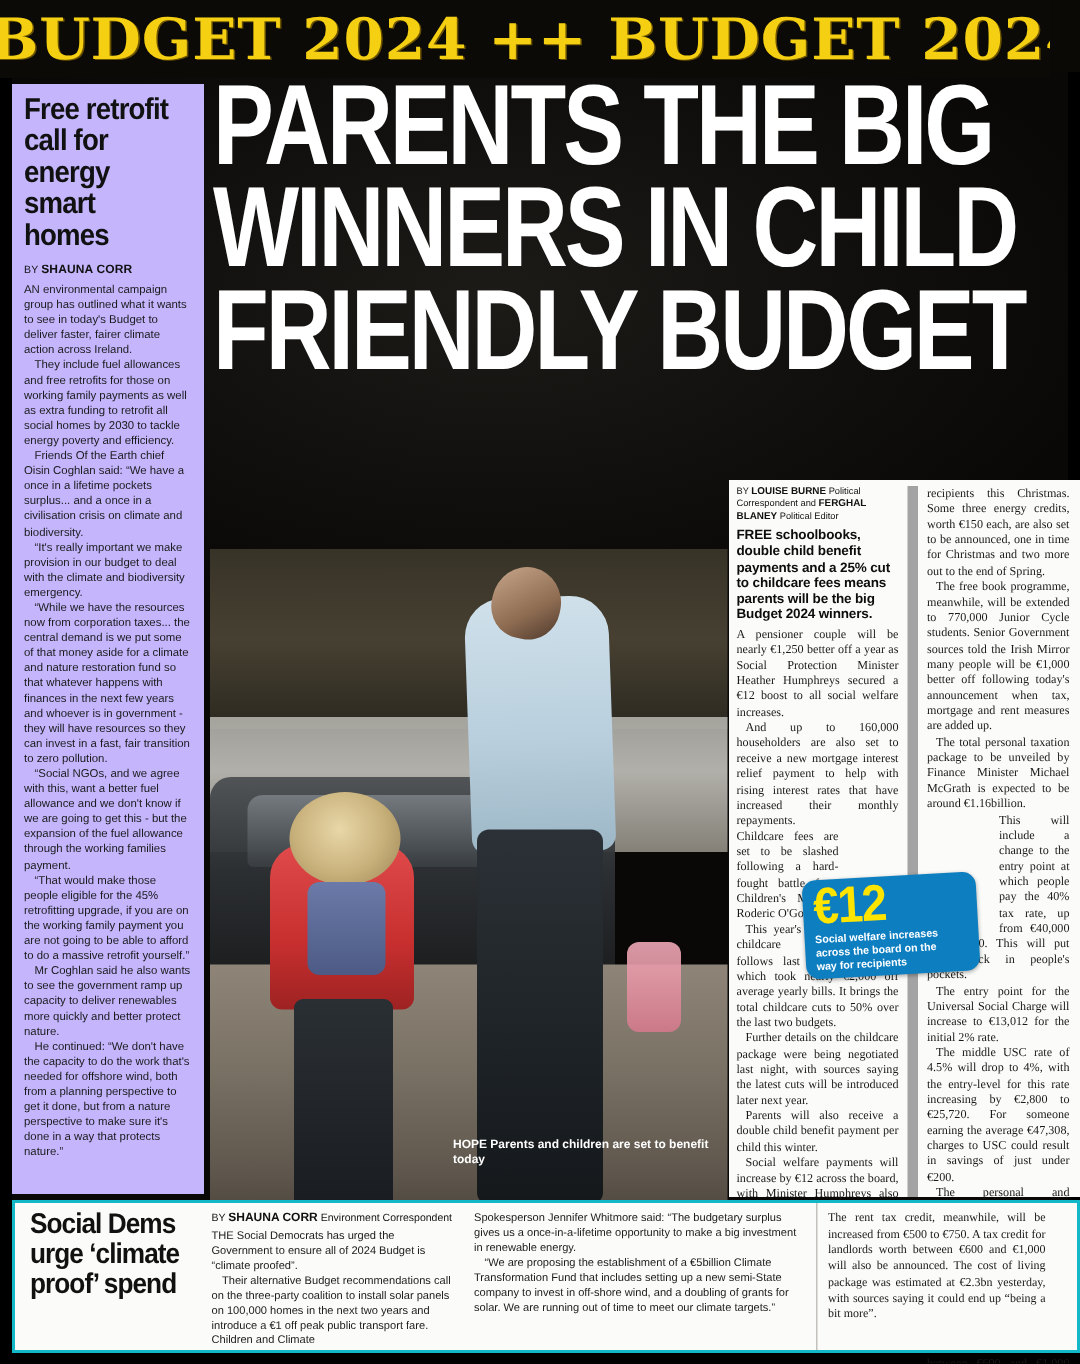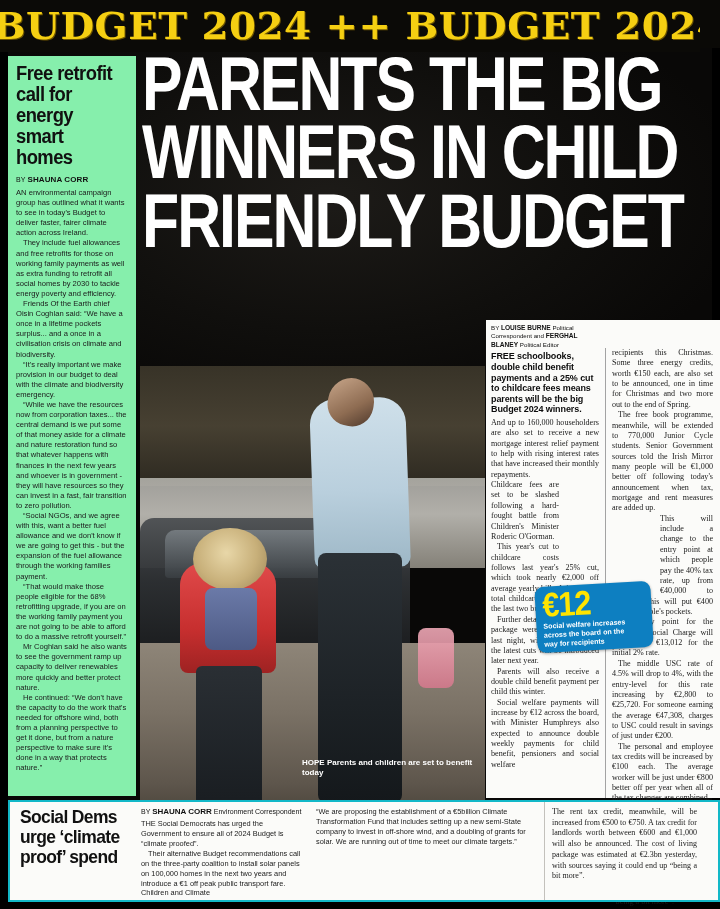--- a/index.html
+++ b/index.html
@@ -112,21 +112,21 @@
   }
   .fig-pink {
     position:absolute; left:418px; top:580px; width:36px; height:60px;
     background: linear-gradient(to bottom, #efa8b6, #d3798c);
     border-radius: 8px; opacity:0.9;
   }
 
   
   .left-col {
     position: absolute; left: 8px; top: 56px; width: 128px; height: 740px;
-    background: #86efac;
+    background: #c4b5fd;
     padding: 7px 8px 6px 8px;
   }
   .left-head {
     font-family: "Liberation Sans Narrow", "Liberation Sans", sans-serif;
     font-weight: 700;
     font-size: 20px;
     line-height: 1.05;
     color: #111;
     letter-spacing: -0.6px;
     transform: scaleX(0.92);
@@ -183,21 +183,21 @@
   .hope-cap b { font-weight: 800; }
 
   
   .right-wrap {
     position: absolute; left: 486px; top: 320px; width: 234px; height: 478px;
     background: #fbfbf9;
     padding: 4px 5px 0 5px;
     display: flex; gap: 6px;
   }
   .rcol { width: 108px; }
-  .rcol.divider { border-left: 1px solid #a3a3a3; padding-left: 6px; margin-top: 24px; }
+  .rcol.divider { border-left: 7px solid #a3a3a3; padding-left: 6px; }
   .r-byline { font-size: 6.2px; line-height: 1.28; color: #111; margin-bottom: 2px; }
   .r-byline b { font-size: 6.6px; }
   .r-standfirst {
     font-family: "Liberation Sans", sans-serif;
     font-weight: 700; font-size: 9px; line-height: 1.18; color: #0d0d0d;
     margin-bottom: 3px; letter-spacing: -0.1px;
   }
   .r-body p {
     font-family: "Liberation Serif", serif;
     font-size: 8.1px; line-height: 1.28; color: #1a1a1a;
@@ -318,47 +318,49 @@
     <div class="byline">
       <span>BY </span><b>SHAUNA CORR</b>
     </div>
     <div class="left-body">
       <p>AN environmental campaign group has outlined what it wants to see in today's Budget to deliver faster, fairer climate action across Ireland.</p>
       <p>They include fuel allowances and free retrofits for those on working family payments as well as extra funding to retrofit all social homes by 2030 to tackle energy poverty and efficiency.</p>
       <p>Friends Of the Earth chief Oisin Coghlan said: “We have a once in a lifetime pockets surplus... and a once in a civilisation crisis on climate and biodiversity.</p>
       <p>“It's really important we make provision in our budget to deal with the climate and biodiversity emergency.</p>
       <p>“While we have the resources now from corporation taxes... the central demand is we put some of that money aside for a climate and nature restoration fund so that whatever happens with finances in the next few years and whoever is in government - they will have resources so they can invest in a fast, fair transition to zero pollution.</p>
       <p>“Social NGOs, and we agree with this, want a better fuel allowance and we don't know if we are going to get this - but the expansion of the fuel allowance through the working families payment.</p>
-      <p>“That would make those people eligible for the 68% retrofitting upgrade, if you are on the working family payment you are not going to be able to afford to do a massive retrofit yourself.”</p>
+      <p>“That would make those people eligible for the 45% retrofitting upgrade, if you are on the working family payment you are not going to be able to afford to do a massive retrofit yourself.”</p>
       <p>Mr Coghlan said he also wants to see the government ramp up capacity to deliver renewables more quickly and better protect nature.</p>
       <p>He continued: “We don't have the capacity to do the work that's needed for offshore wind, both from a planning perspective to get it done, but from a nature perspective to make sure it's done in a way that protects nature.”</p>
     </div>
   </div>
 
   <div class="right-wrap">
     <div class="rcol">
       <div class="r-byline">
         <span>BY </span><b>LOUISE BURNE</b><span> Political Correspondent</span><span> and </span><b>FERGHAL BLANEY</b><span> Political Editor</span>
       </div>
       <div class="r-standfirst">FREE schoolbooks, double child benefit payments and a 25% cut to childcare fees means parents will be the big Budget 2024 winners.</div>
       <div class="r-body">
+        <p>A pensioner couple will be nearly €1,250 better off a year as Social Protection Minister Heather Humphreys secured a €12 boost to all social welfare increases.</p>
         <p>And up to 160,000 householders are also set to receive a new mortgage interest relief payment to help with rising interest rates that have increased their monthly repayments.</p>
         <div class="wrap-right"></div>
         <p>Childcare fees are set to be slashed following a hard-fought battle from Children's Minister Roderic O'Gorman.</p>
         <p>This year's cut to childcare costs follows last year's 25% cut, which took nearly €2,000 off average yearly bills. It brings the total childcare cuts to 50% over the last two budgets.</p>
         <p>Further details on the childcare package were being negotiated last night, with sources saying the latest cuts will be introduced later next year.</p>
         <p>Parents will also receive a double child benefit payment per child this winter.</p>
         <p>Social welfare payments will increase by €12 across the board, with Minister Humphreys also expected to announce double weekly payments for child benefit, pensioners and social welfare</p>
       </div>
     </div>
 
     <div class="rcol divider">
       <div class="r-body">
         <p>recipients this Christmas. Some three energy credits, worth €150 each, are also set to be announced, one in time for Christmas and two more out to the end of Spring.</p>
         <p>The free book programme, meanwhile, will be extended to 770,000 Junior Cycle students. Senior Government sources told the Irish Mirror many people will be €1,000 better off following today's announcement when tax, mortgage and rent measures are added up.</p>
+        <p>The total personal taxation package to be unveiled by Finance Minister Michael McGrath is expected to be around €1.16billion.</p>
         <div class="wrap-left"></div>
         <p>This will include a change to the entry point at which people pay the 40% tax rate, up from €40,000 to €42,000. This will put €400 back in people's pockets.</p>
         <p>The entry point for the Universal Social Charge will increase to €13,012 for the initial 2% rate.</p>
         <p>The middle USC rate of 4.5% will drop to 4%, with the entry-level for this rate increasing by €2,800 to €25,720. For someone earning the average €47,308, charges to USC could result in savings of just under €200.</p>
         <p>The personal and employee tax credits will be increased by €100 each. The average worker will be just under €800 better off per year when all of the tax changes are combined.</p>
         <p>The rent tax credit, meanwhile, will be increased from €500 to €750. A tax credit for landlords worth between €600 and €1,000 will also be announced. The cost of living package was estimated at €2.3bn yesterday, with sources saying it could end up “being a bit more”.</p>
 
       </div>
     </div>
   </div>
@@ -379,20 +381,21 @@
       <div>proof’ spend</div>
     </div>
     <div class="bp-col">
       <div class="bp-byline">
         <span>BY </span><b>SHAUNA CORR</b><span> Environment Correspondent</span>
       </div>
       <p>THE Social Democrats has urged the Government to ensure all of 2024 Budget is “climate proofed”.</p>
       <p>Their alternative Budget recommendations call on the three-party coalition to install solar panels on 100,000 homes in the next two years and introduce a €1 off peak public transport fare. Children and Climate</p>
     </div>
     <div class="bp-col c3">
+      <p>Spokesperson Jennifer Whitmore said: “The budgetary surplus gives us a once-in-a-lifetime opportunity to make a big investment in renewable energy.</p>
       <p>“We are proposing the establishment of a €5billion Climate Transformation Fund that includes setting up a new semi-State company to invest in off-shore wind, and a doubling of grants for solar. We are running out of time to meet our climate targets.”</p>
     </div>
     <div class="bp-col c4">
       <p>The rent tax credit, meanwhile, will be increased from €500 to €750. A tax credit for landlords worth between €600 and €1,000 will also be announced. The cost of living package was estimated at €2.3bn yesterday, with sources saying it could end up “being a bit more”.</p>
     </div>
   </div>
 
 </div>
 
 </body></html>

